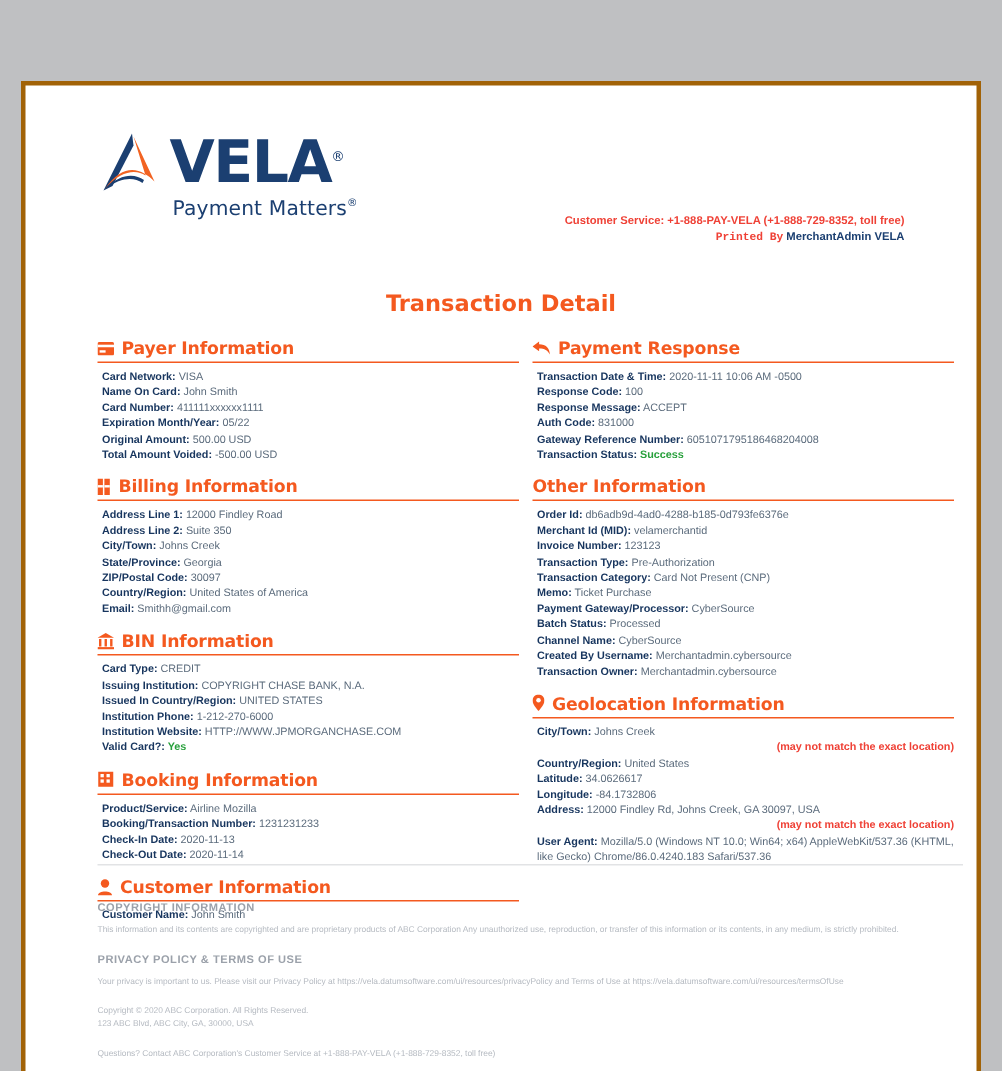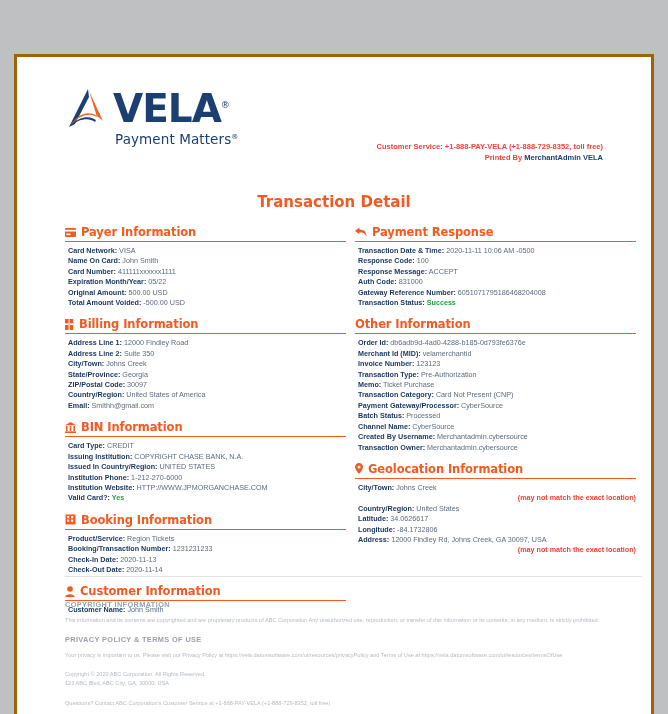--- a/index.html
+++ b/index.html
@@ -74,21 +74,21 @@
     position: absolute;
     right: 48px;
     top: 84px;
     text-align: right;
     font-size: 7.5px;
     font-weight: bold;
     line-height: 11px;
   }
   .hdr-cs-label { color: #ef4136; }
   .hdr-cs-value { color: #ef4136; }
-  .hdr-printed-label { color: #ef4136; }
+  .hdr-printed-label { color: #ef4136; font-family: Liberation Mono, monospace; }
   .hdr-printed-value { color: #1b3f71; }
 
   
   .doc-title {
     position: absolute;
     left: 0;
     right: 0;
     top: 136px;
     text-align: center;
     color: #f4591f;
@@ -295,21 +295,21 @@
               <rect x="2" y="2" width="2.2" height="2.2" fill="#ffffff"></rect>
               <rect x="6" y="2" width="2.2" height="2.2" fill="#ffffff"></rect>
               <rect x="2" y="5.6" width="2.2" height="2.2" fill="#ffffff"></rect>
               <rect x="6" y="5.6" width="2.2" height="2.2" fill="#ffffff"></rect>
             </svg>
         </span>
         <span class="sec-title">Booking Information</span>
       </div>
       <div class="sec-rule"></div>
       <div class="sec-body">
-          <div class="kv"><span class="k">Product/Service:</span><span class="v"> Region Tickets</span></div>
+          <div class="kv"><span class="k">Product/Service:</span><span class="v"> Airline Mozilla</span></div>
           <div class="kv"><span class="k">Booking/Transaction Number:</span><span class="v"> 1231231233</span></div>
           <div class="kv"><span class="k">Check-In Date:</span><span class="v"> 2020-11-13</span></div>
           <div class="kv"><span class="k">Check-Out Date:</span><span class="v"> 2020-11-14</span></div>
         </div>
     </div>
 
     <div class="section">
       <div class="sec-head">
         <span class="ic">
           <svg width="10" height="11" viewBox="0 0 10 11">
@@ -352,22 +352,22 @@
     <div class="section">
       <div class="sec-head">
         <span class="sec-title">Other Information</span>
       </div>
       <div class="sec-rule"></div>
       <div class="sec-body">
           <div class="kv"><span class="k">Order Id:</span><span class="v"> db6adb9d-4ad0-4288-b185-0d793fe6376e</span></div>
           <div class="kv"><span class="k">Merchant Id (MID):</span><span class="v"> velamerchantid</span></div>
           <div class="kv"><span class="k">Invoice Number:</span><span class="v"> 123123</span></div>
           <div class="kv"><span class="k">Transaction Type:</span><span class="v"> Pre-Authorization</span></div>
+          <div class="kv"><span class="k">Transaction Category:</span><span class="v"> Card Not Present (CNP)</span></div>
           <div class="kv"><span class="k">Memo:</span><span class="v"> Ticket Purchase</span></div>
-          <div class="kv"><span class="k">Transaction Category:</span><span class="v"> Card Not Present (CNP)</span></div>
           <div class="kv"><span class="k">Payment Gateway/Processor:</span><span class="v"> CyberSource</span></div>
           <div class="kv"><span class="k">Batch Status:</span><span class="v"> Processed</span></div>
           <div class="kv"><span class="k">Channel Name:</span><span class="v"> CyberSource</span></div>
           <div class="kv"><span class="k">Created By Username:</span><span class="v"> Merchantadmin.cybersource</span></div>
           <div class="kv"><span class="k">Transaction Owner:</span><span class="v"> Merchantadmin.cybersource</span></div>
         </div>
     </div>
 
     <div class="section">
       <div class="sec-head">
@@ -381,20 +381,21 @@
       </div>
       <div class="sec-rule"></div>
       <div class="sec-body">
           <div class="kv"><span class="k">City/Town:</span><span class="v"> Johns Creek</span></div>
           <div class="note">(may not match the exact location)</div>
           <div class="kv"><span class="k">Country/Region:</span><span class="v"> United States</span></div>
           <div class="kv"><span class="k">Latitude:</span><span class="v"> 34.0626617</span></div>
           <div class="kv"><span class="k">Longitude:</span><span class="v"> -84.1732806</span></div>
           <div class="kv"><span class="k">Address:</span><span class="v"> 12000 Findley Rd, Johns Creek, GA 30097, USA</span></div>
           <div class="note indent-2">(may not match the exact location)</div>
+          <div class="kv"><span class="k">User Agent:</span><span class="v"> Mozilla/5.0 (Windows NT 10.0; Win64; x64) AppleWebKit/537.36 (KHTML, like Gecko) Chrome/86.0.4240.183 Safari/537.36</span></div>
         </div>
     </div>
 
   </div>
 
   <div class="footer">
     <div class="f-head">COPYRIGHT INFORMATION</div>
     <div class="f-text">This information and its contents are copyrighted and are proprietary products of ABC Corporation Any unauthorized use, reproduction, or transfer of this information or its contents, in any medium, is strictly prohibited.</div>
     <div class="f-head second">PRIVACY POLICY &amp; TERMS OF USE</div>
     <div class="f-text">Your privacy is important to us. Please visit our Privacy Policy at https://vela.datumsoftware.com/ui/resources/privacyPolicy and Terms of Use at https://vela.datumsoftware.com/ui/resources/termsOfUse</div>

